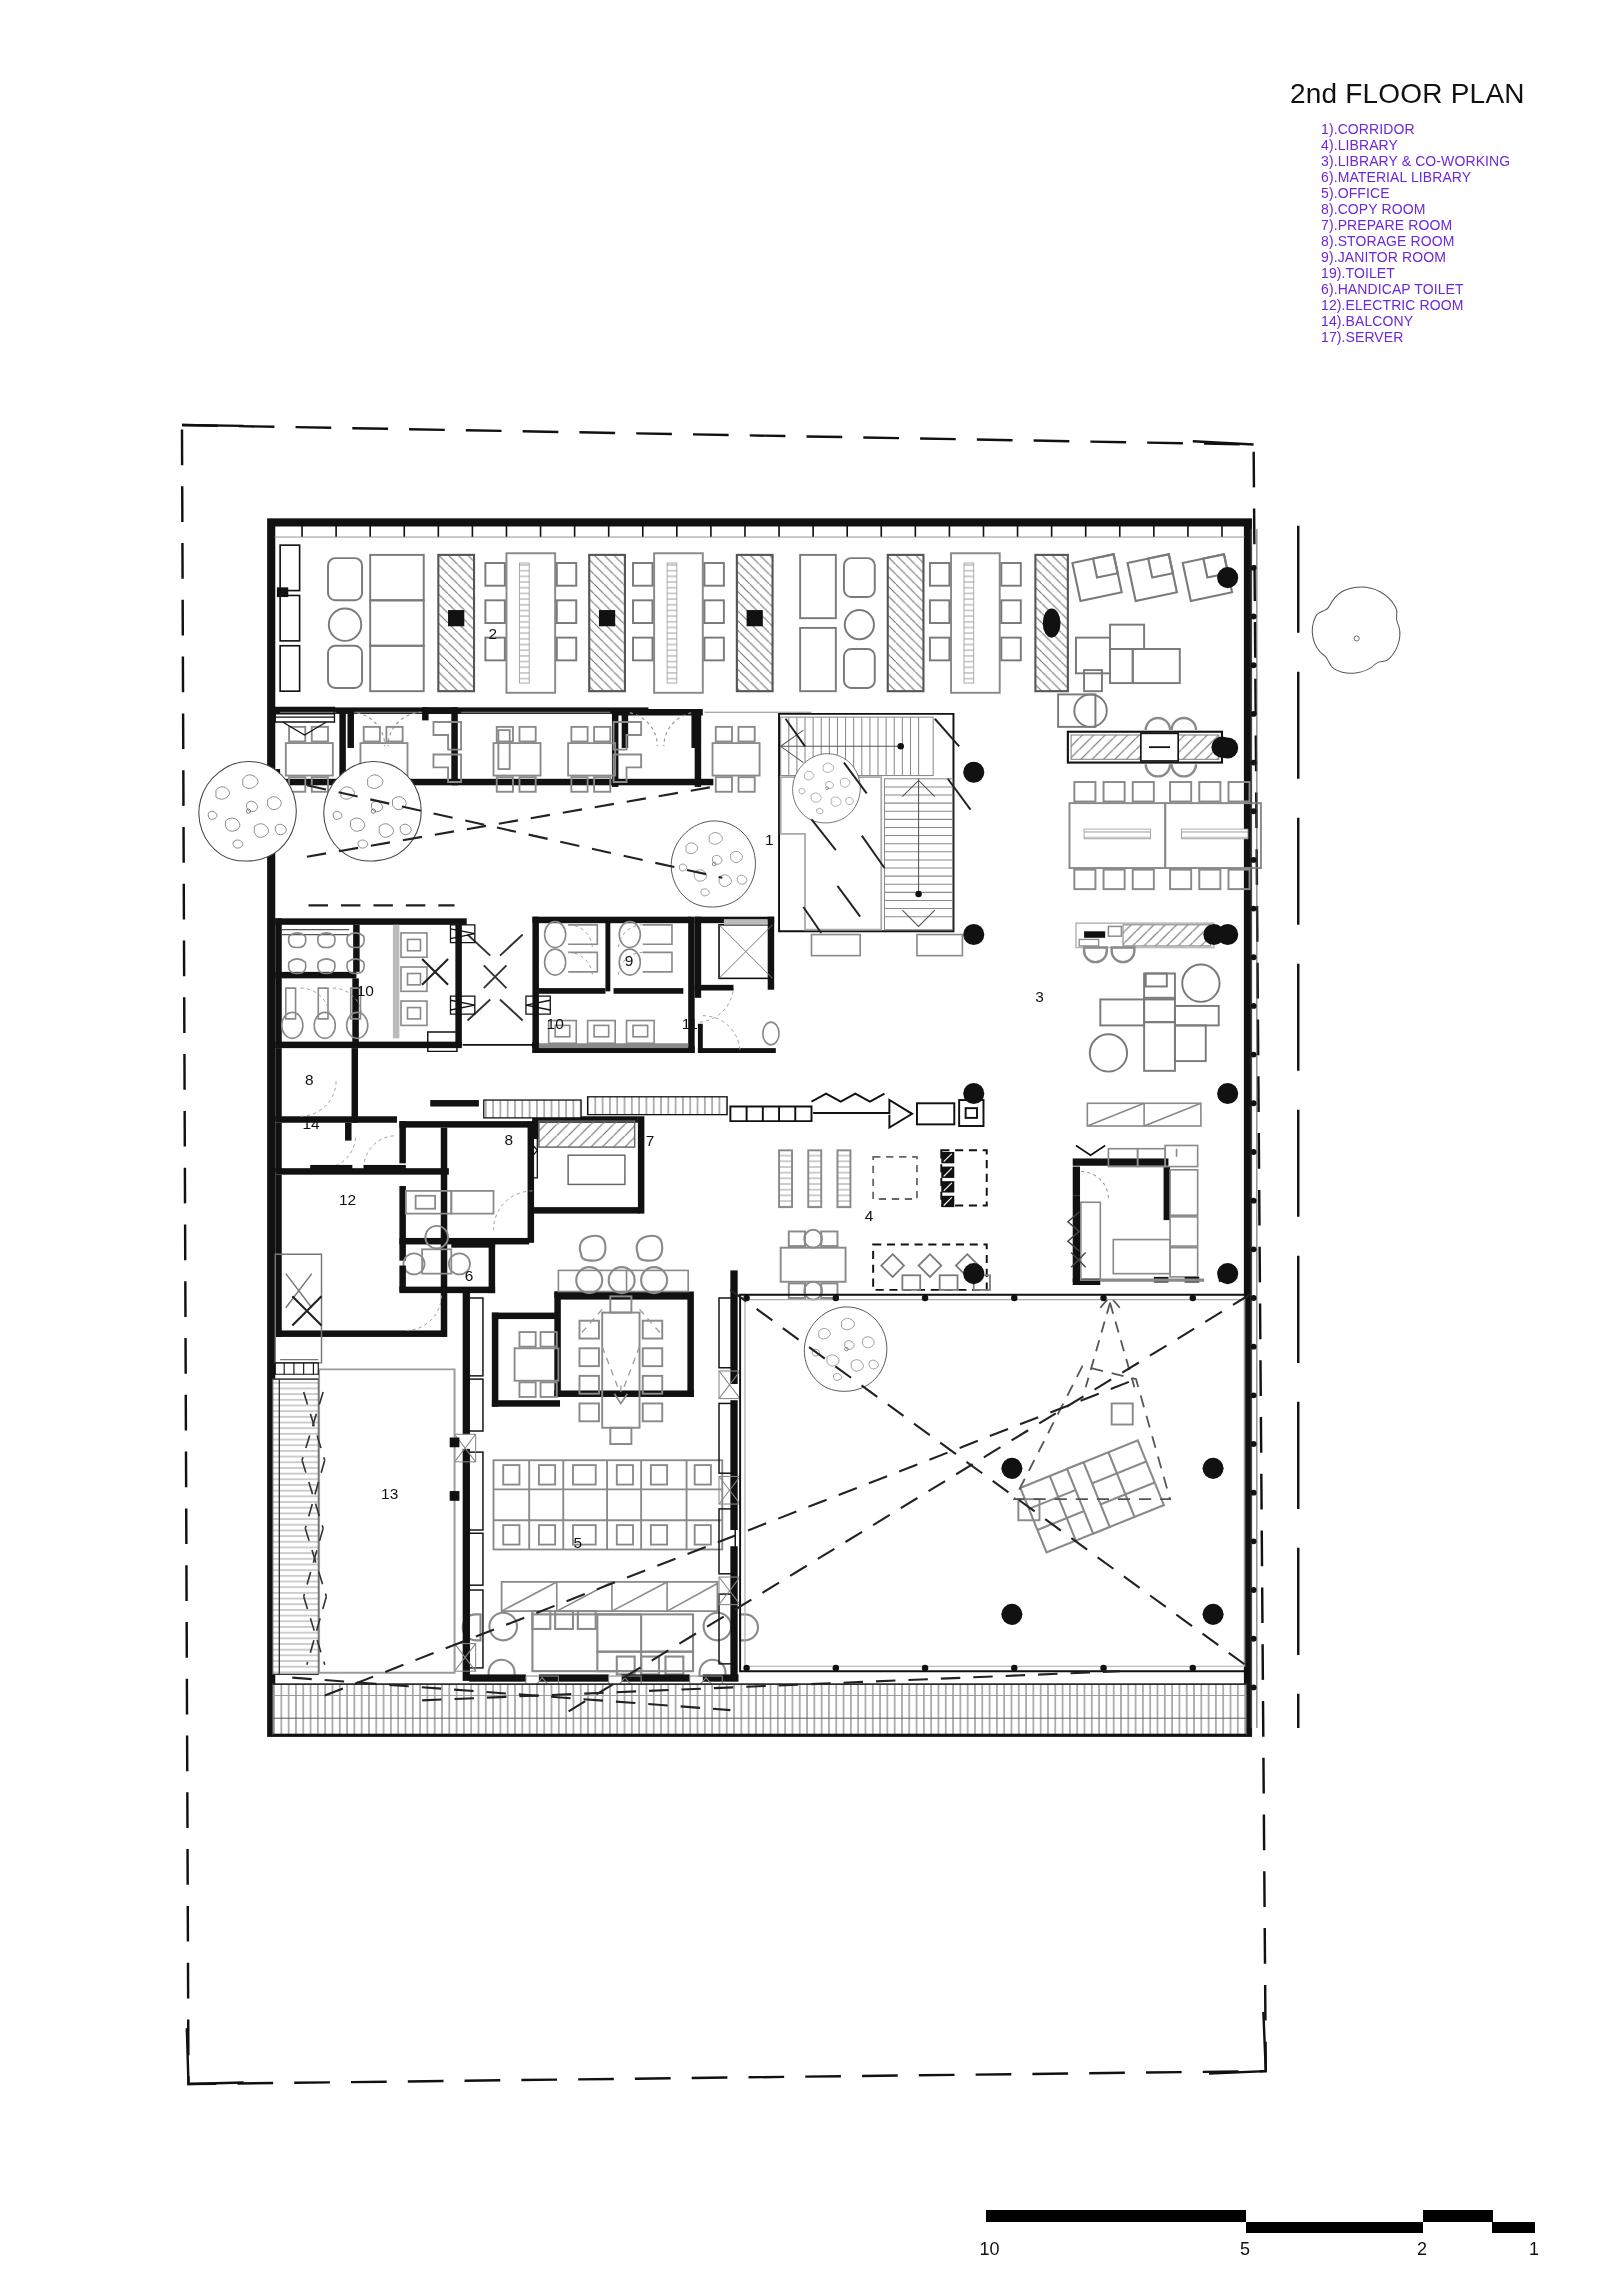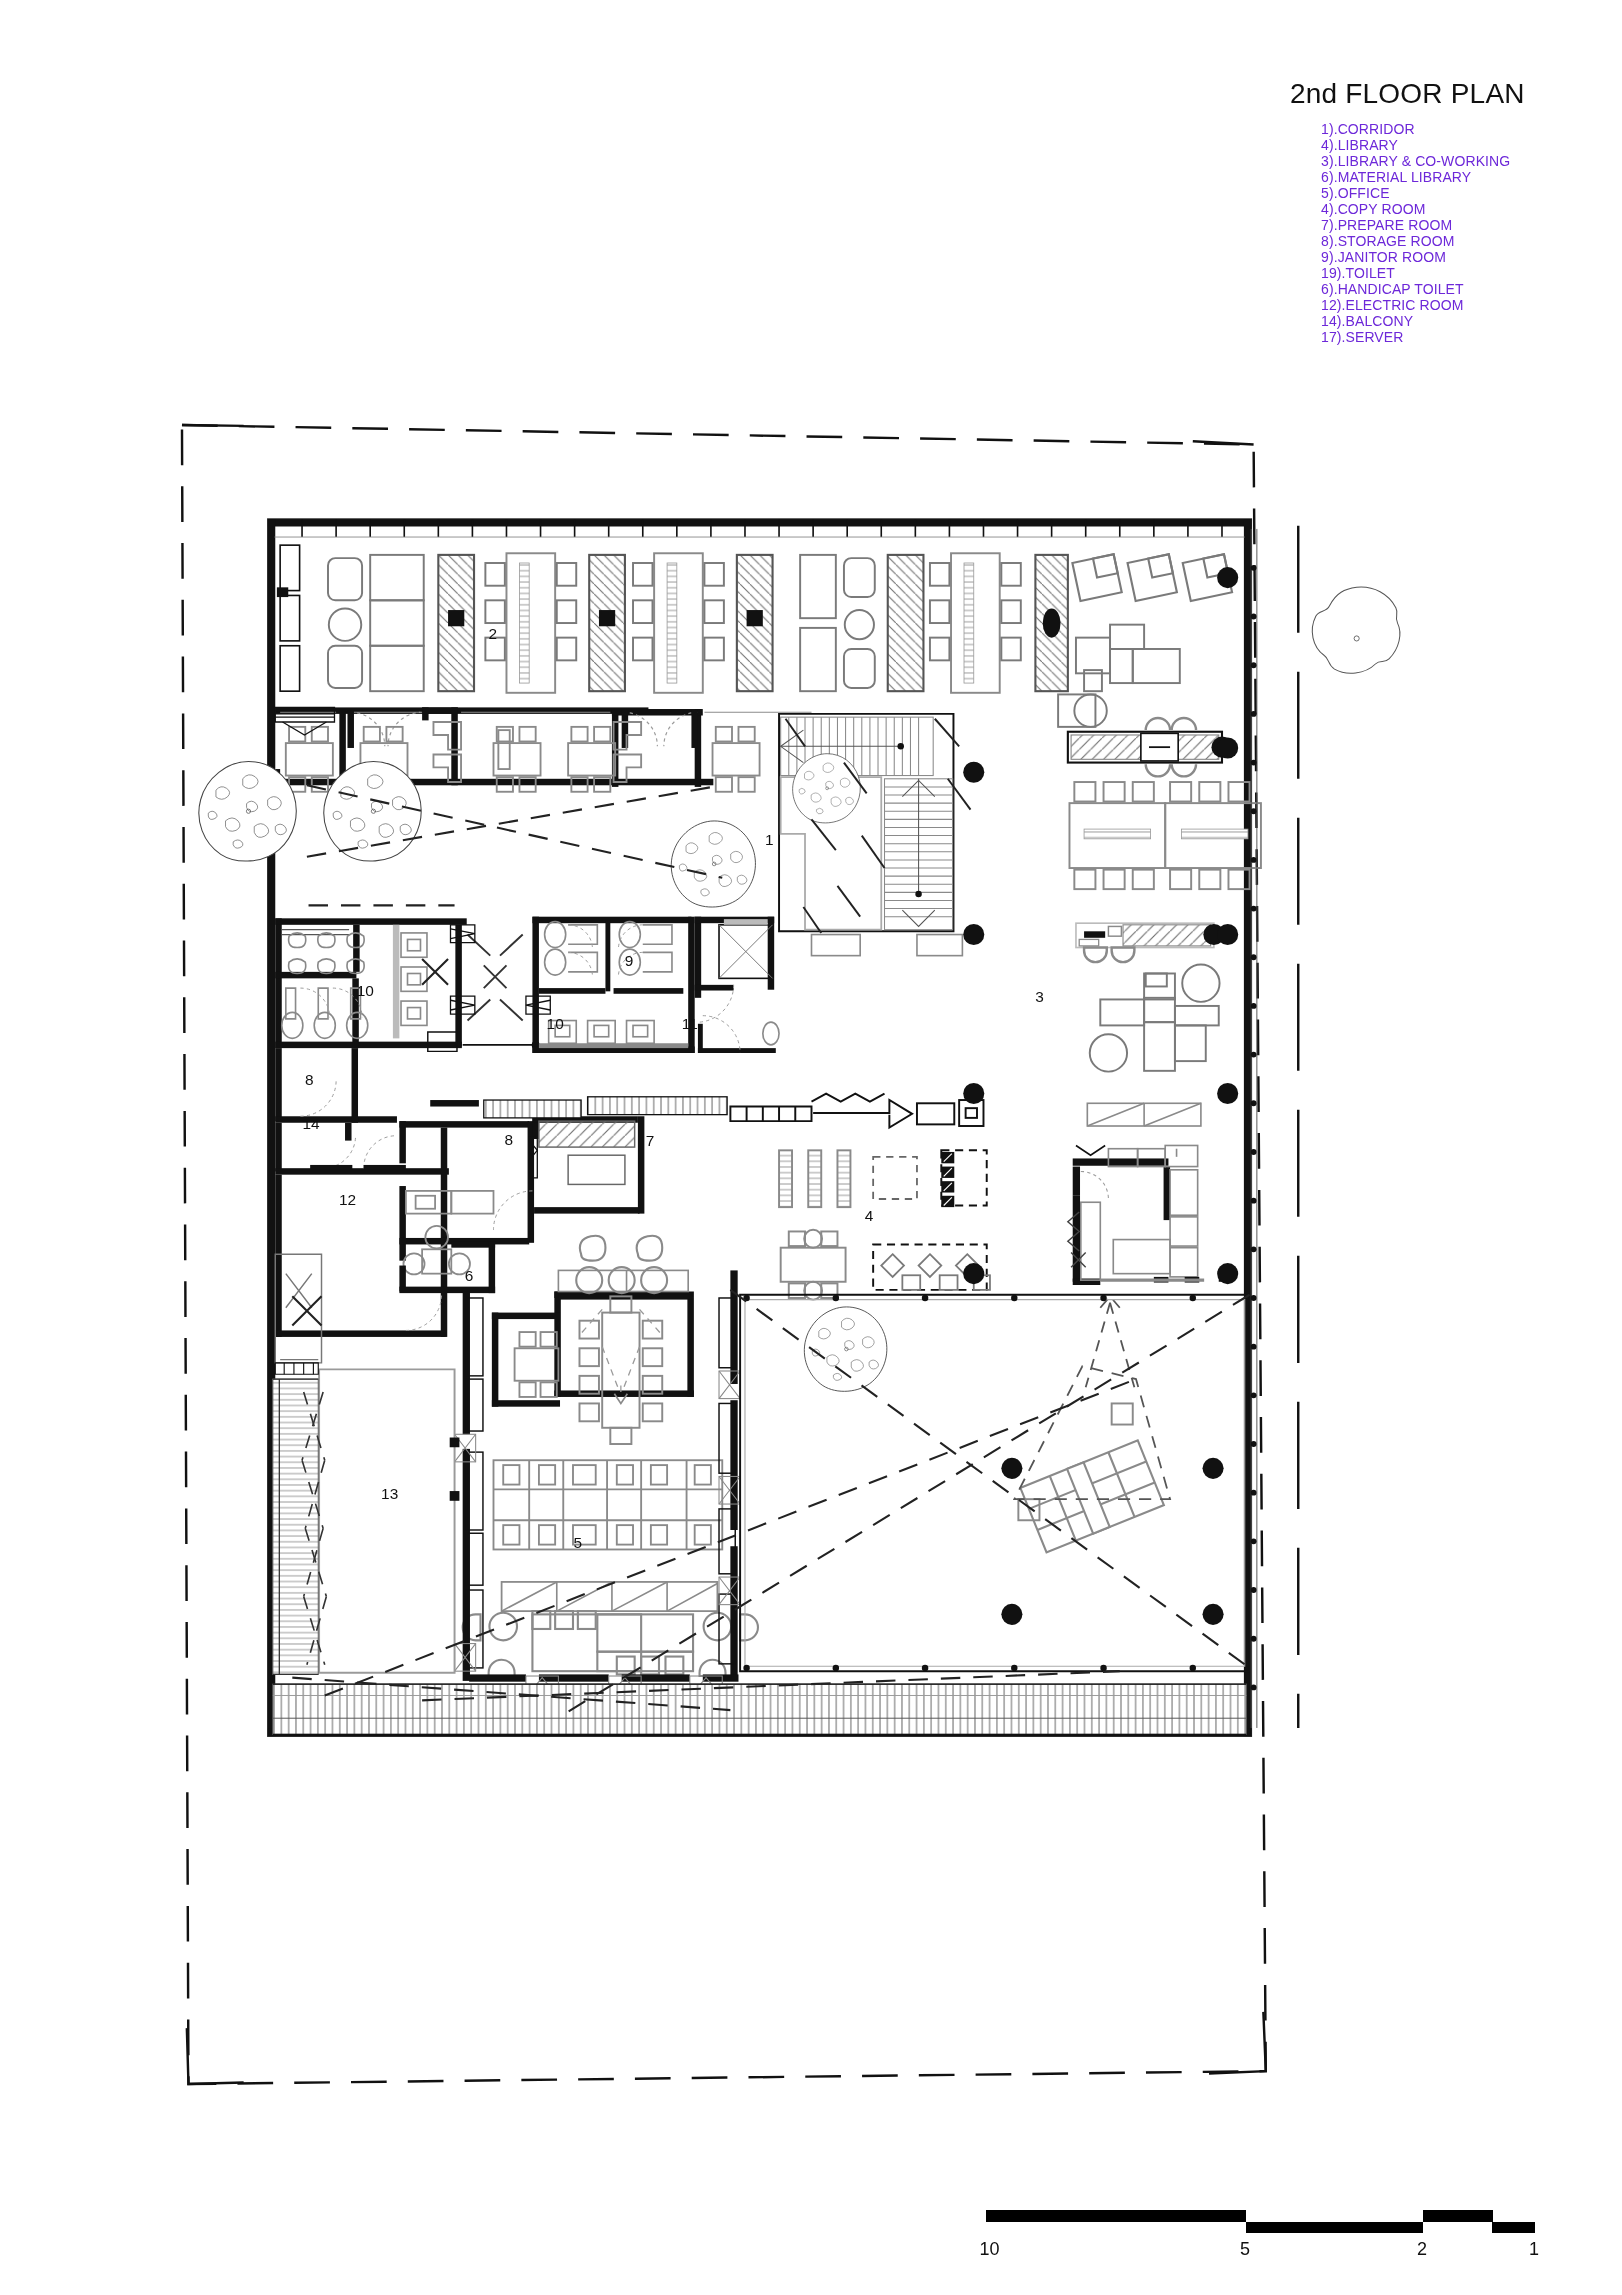--- a/index.html
+++ b/index.html
@@ -41,21 +41,21 @@
 <div id="sheet">
 
   <div id="legend">
     <div class="title">2nd FLOOR PLAN</div>
     <ul>
       <li>1).CORRIDOR</li>
       <li>4).LIBRARY</li>
       <li>3).LIBRARY &amp; CO-WORKING</li>
       <li>6).MATERIAL LIBRARY</li>
       <li>5).OFFICE</li>
-      <li>4).COPY ROOM</li>
+      <li>8).COPY ROOM</li>
       <li>7).PREPARE ROOM</li>
       <li>8).STORAGE ROOM</li>
       <li>9).JANITOR ROOM</li>
       <li>19).TOILET</li>
       <li>6).HANDICAP TOILET</li>
       <li>12).ELECTRIC ROOM</li>
       <li>14).BALCONY</li>
       <li>17).SERVER</li>
     </ul>
   </div>

